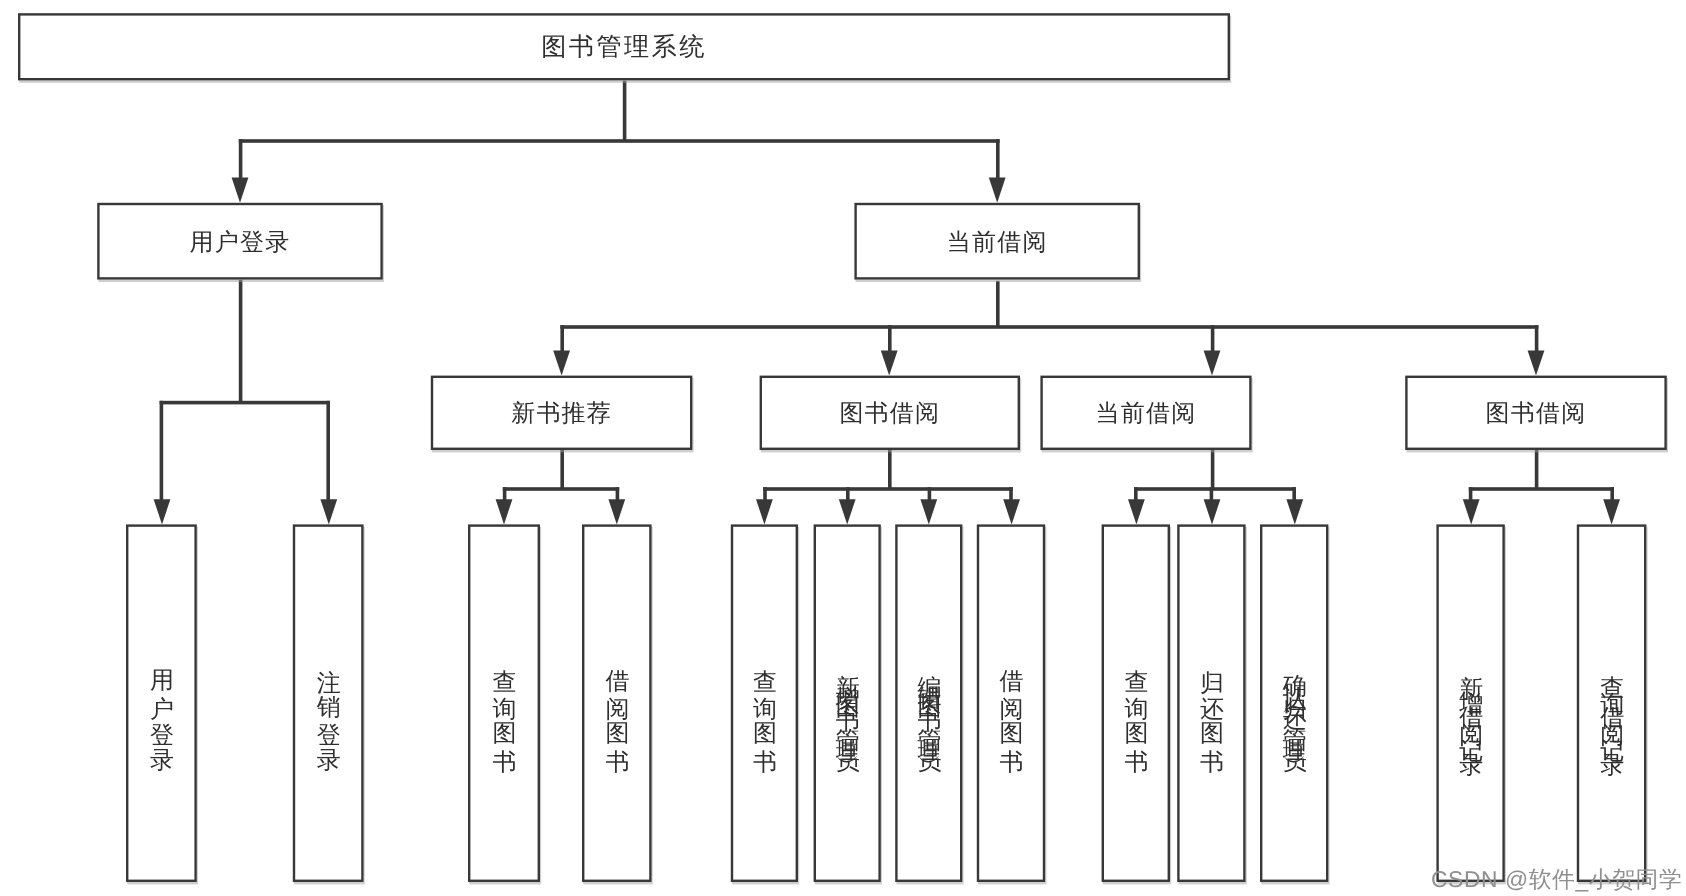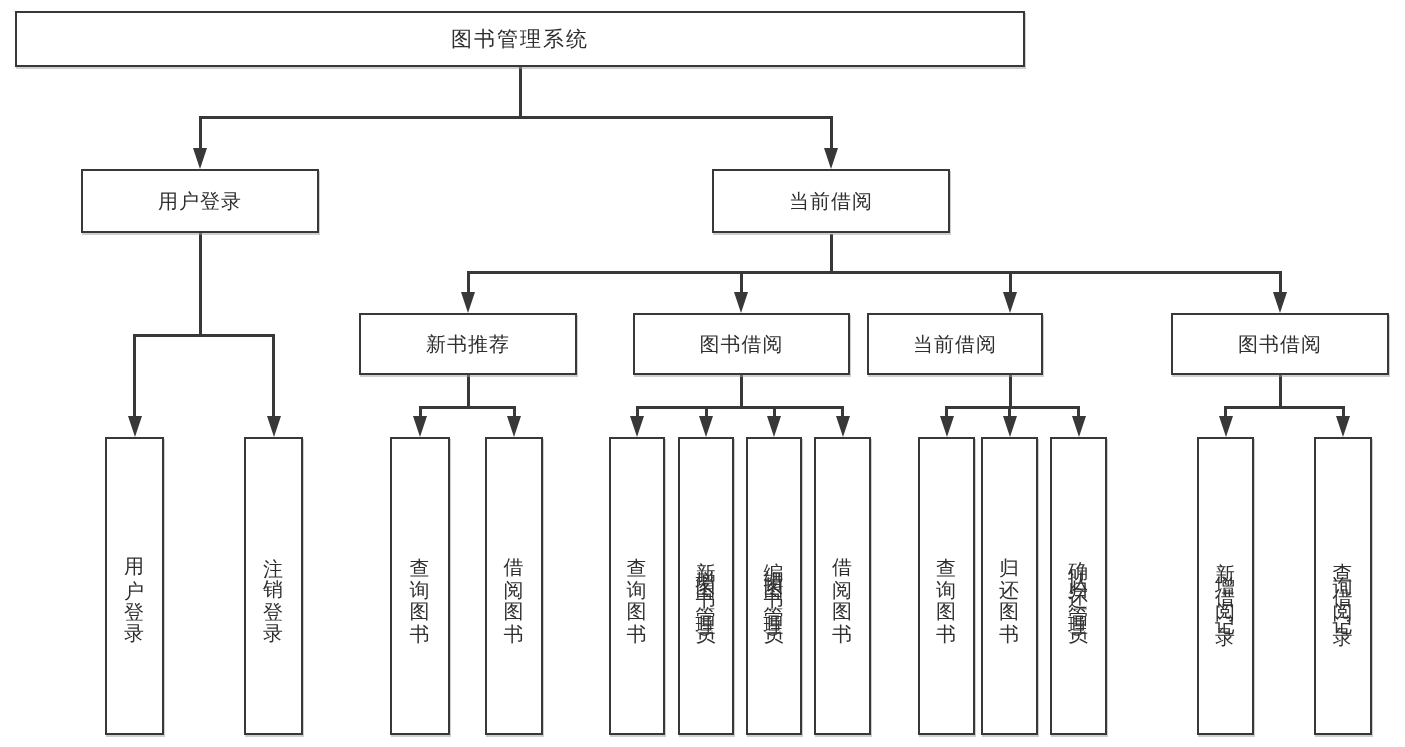--- a/index.html
+++ b/index.html
@@ -167,14 +167,15 @@
     <span class="len9">确认归还（管理员）</span>
   </div>
 
   <div class="leaf" style="left:1197px;width:57px;">
     <span class="len6">新增借阅记录</span>
   </div>
   <div class="leaf" style="left:1314px;width:58px;">
     <span class="len6">查询借阅记录</span>
   </div>
 
+  <div class="watermark">CSDN @软件_小贺同学</div>
 
 </div>
 
 </body></html>

